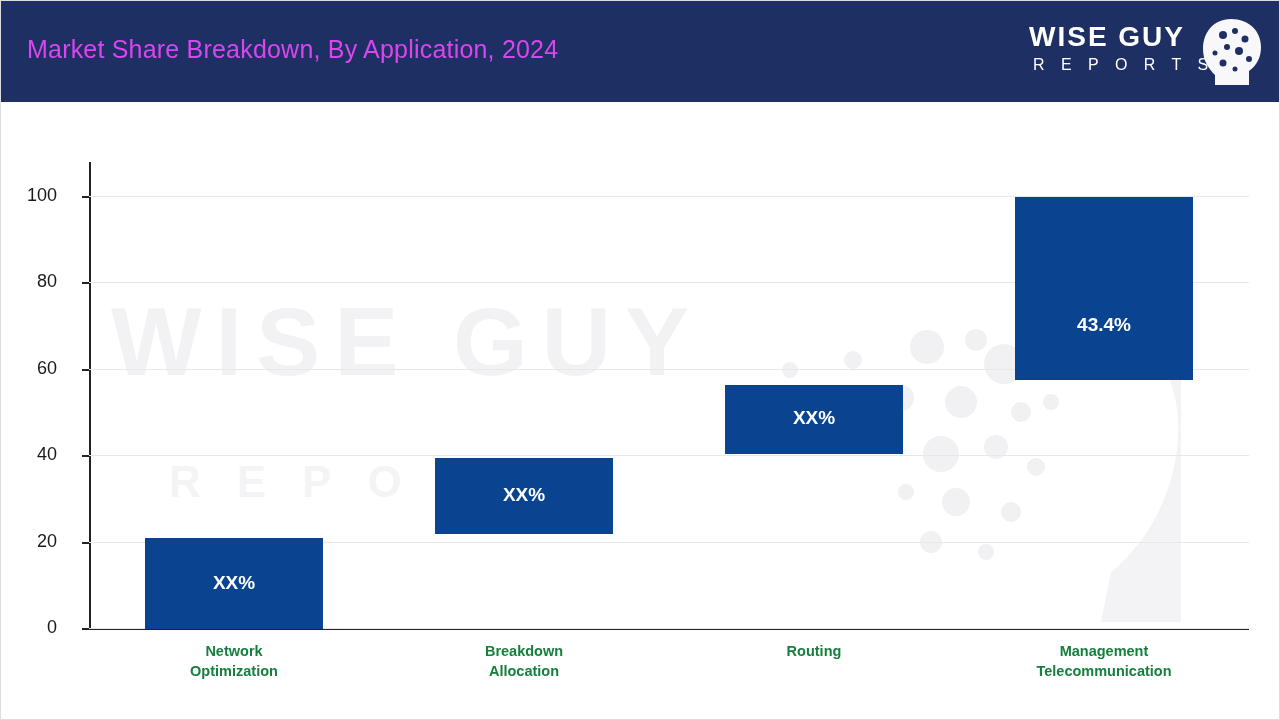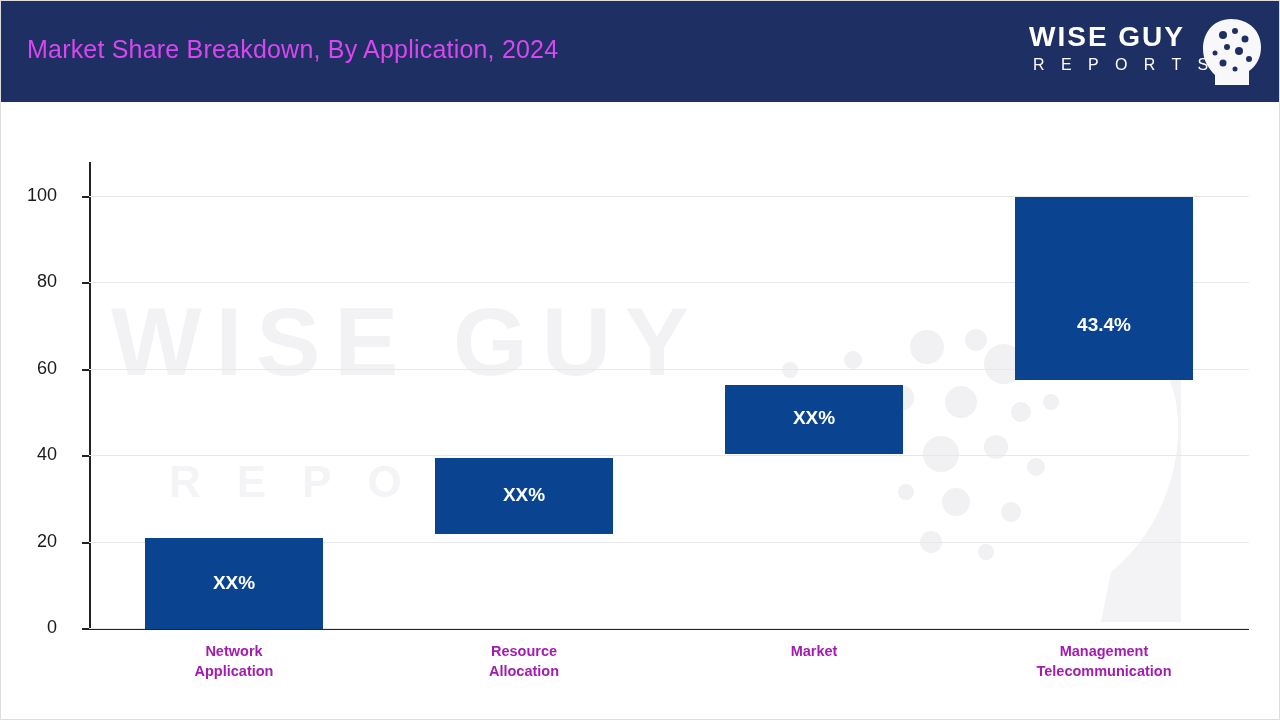--- a/index.html
+++ b/index.html
@@ -169,21 +169,21 @@
     color: #ffffff;
     font-size: 19px;
     font-weight: bold;
     white-space: nowrap;
   }
   .cat-label {
     position: absolute;
     text-align: center;
     font-size: 14.5px;
     font-weight: bold;
-    color: #a21caf;
+    color: #15803d;
     line-height: 20px;
   }
 </style>
 </head>
 <body>
 
 <div id="page">
 
   <div id="header">
     <div id="header-title">Market Share Breakdown, By Application, 2024</div>
@@ -272,28 +272,28 @@
           </div>
           <div class="bar" style="left: 926px; top: 34.5926px; width: 178px; height: 183.773px; background: rgb(10, 68, 145);">
             <div class="bar-label" style="top: 79.8866px; margin-top: 38px;">43.4%</div>
           </div>
         </div>
     </div>
 
     <div id="cats-layer">
         <div class="cat-label" style="left: 88px; width: 290px; top: 539px;">
           <div>Network</div>
-          <div>Application</div>
+          <div>Optimization</div>
         </div>
         <div class="cat-label" style="left: 378px; width: 290px; top: 539px;">
-          <div>Resource</div>
+          <div>Breakdown</div>
           <div>Allocation</div>
         </div>
         <div class="cat-label" style="left: 668px; width: 290px; top: 539px;">
-          <div>Market</div>
+          <div>Routing</div>
         </div>
         <div class="cat-label" style="left: 958px; width: 290px; top: 539px;">
           <div>Management</div>
           <div>Telecommunication</div>
         </div>
       </div>
   </div>
 
 </div>
 

